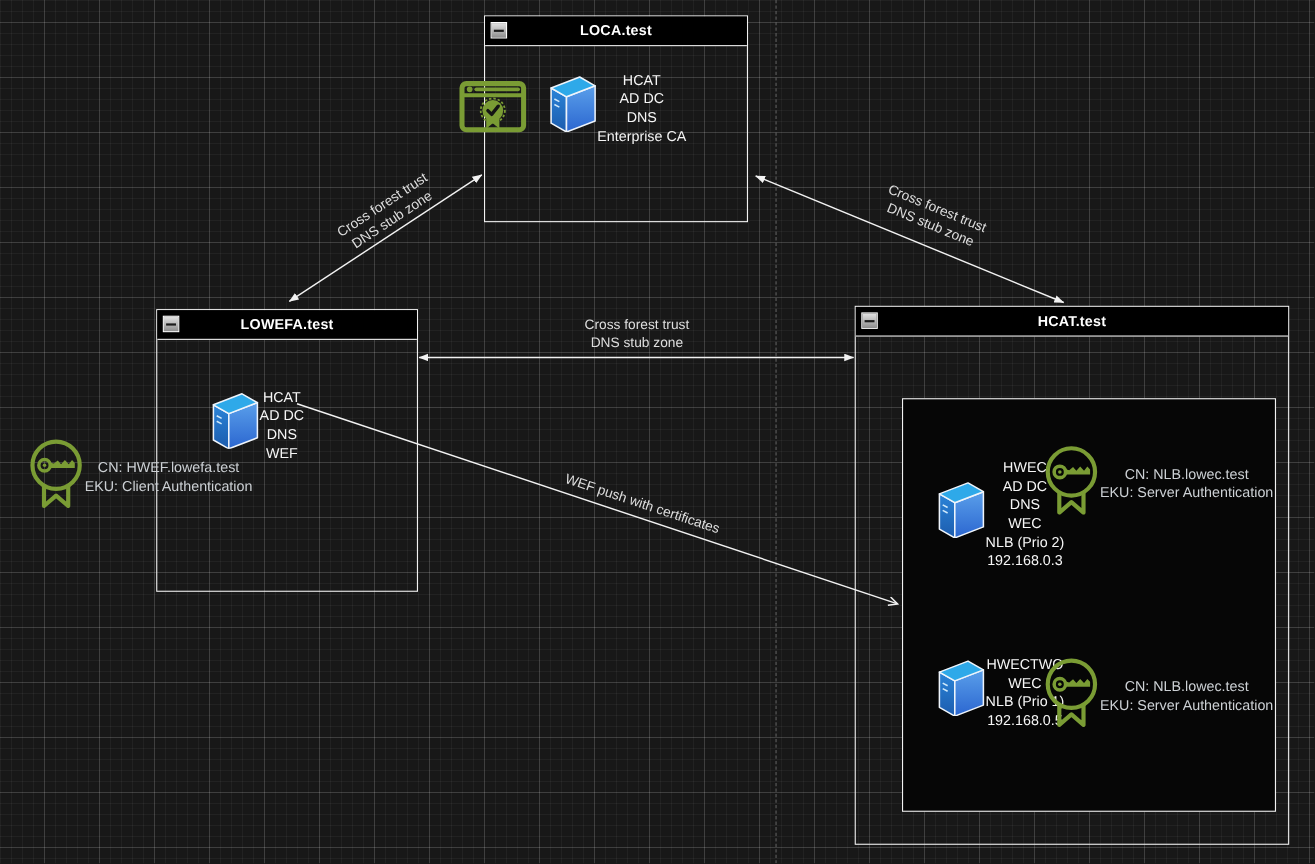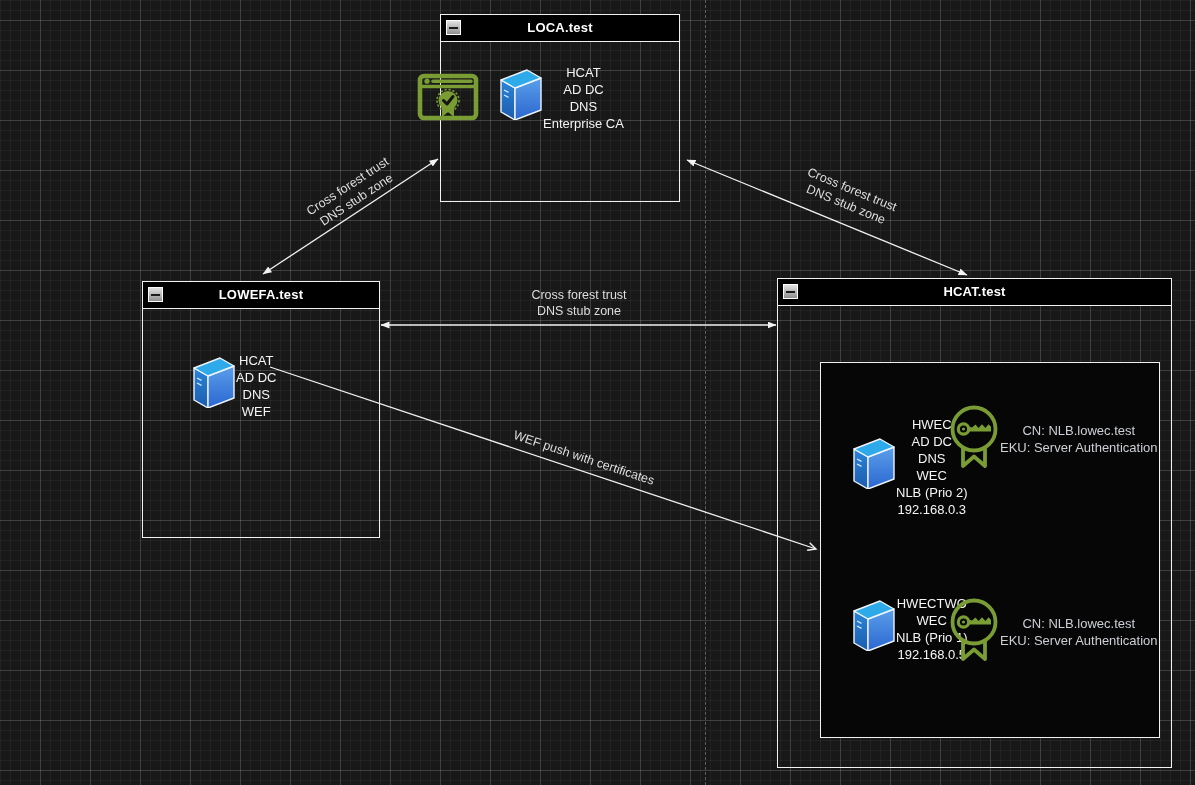--- a/index.html
+++ b/index.html
@@ -132,20 +132,31 @@
       <polygon points="6,18 32,8 46,16 20,26" fill="#2ea9e9" stroke="#eef4fb" stroke-width="1.4" stroke-linejoin="round"></polygon>
       <line x1="9" y1="28" x2="13.5" y2="30.4" stroke="#cfe9fb" stroke-width="1.4"></line>
       <line x1="9" y1="33" x2="13.5" y2="35.4" stroke="#cfe9fb" stroke-width="1.4"></line>
     </svg>
     <div class="node-label">HCAT
 AD DC
 DNS
 WEF</div>
   </div>
 
+  <div class="node" style="left:25px;top:398px;width:230px">
+    <svg width="52" height="64" viewBox="0 0 52 64">
+      <circle cx="26" cy="25" r="21.5" fill="none" stroke="#7a9c34" stroke-width="3.8"></circle>
+      <path d="M15,43 L15,62 L26,52.5 L37,62 L37,43" fill="none" stroke="#7a9c34" stroke-width="3.8" stroke-linejoin="round"></path>
+      <circle cx="15.5" cy="25" r="5.2" fill="none" stroke="#7a9c34" stroke-width="3.2"></circle>
+      <circle cx="15.5" cy="25" r="1.6" fill="#7a9c34"></circle>
+      <path d="M21,27.4 L43,27.4 L43,22.8 L40.5,20.2 L37.5,24 L34,20.2 L30.5,24 L27.5,20.6 L24,23.4 L21,22.6 Z" fill="#7a9c34"></path>
+    </svg>
+    <div class="cert-label">CN: HWEF.lowefa.test
+EKU: Client Authentication</div>
+  </div>
 
   <div class="node" style="left:848px;top:402px;width:130px">
     <svg width="48" height="58" viewBox="0 0 48 58">
       <polygon points="6,18 20,26 20,58 6,50" fill="url(#gLeft)" stroke="#eef4fb" stroke-width="1.4" stroke-linejoin="round"></polygon>
       <polygon points="20,26 46,16 46,48 20,58" fill="url(#gFront)" stroke="#eef4fb" stroke-width="1.4" stroke-linejoin="round"></polygon>
       <polygon points="6,18 32,8 46,16 20,26" fill="#2ea9e9" stroke="#eef4fb" stroke-width="1.4" stroke-linejoin="round"></polygon>
       <line x1="9" y1="28" x2="13.5" y2="30.4" stroke="#cfe9fb" stroke-width="1.4"></line>
       <line x1="9" y1="33" x2="13.5" y2="35.4" stroke="#cfe9fb" stroke-width="1.4"></line>
     </svg>
     <div class="node-label">HWEC

